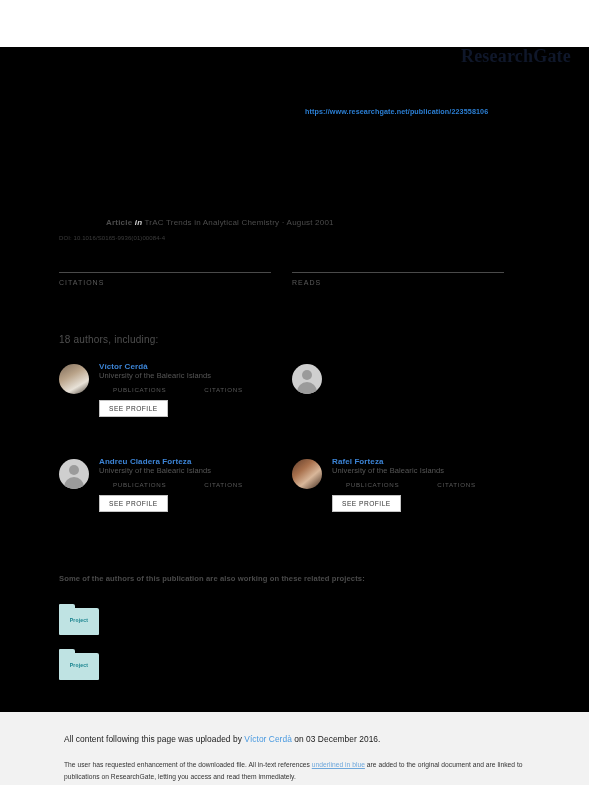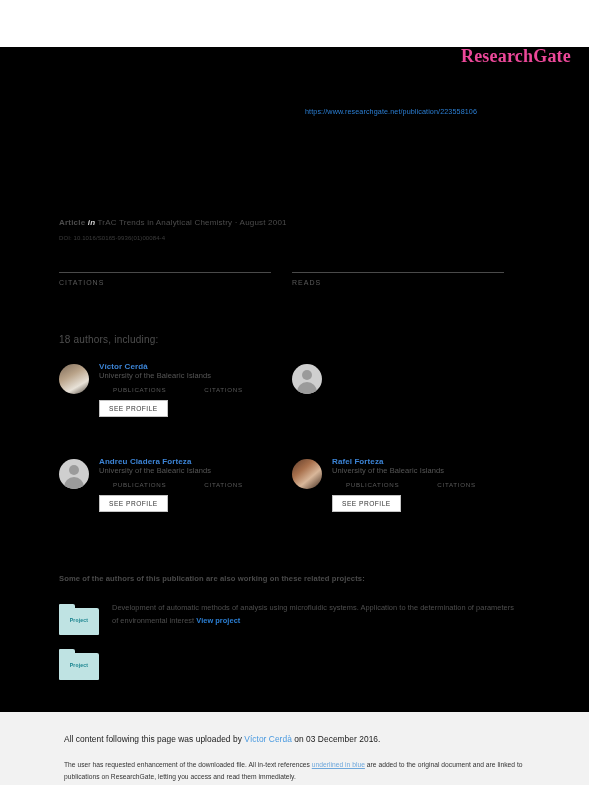--- a/index.html
+++ b/index.html
@@ -29,30 +29,30 @@
     background: #000000;
   }
 
   
   .rg-logo {
     position: absolute;
     right: 18px; top: 46px;
     font-family: "Liberation Serif", serif;
     font-size: 18px;
     font-weight: bold;
-    color: #ec4899;
+    color: #0f172a;
     letter-spacing: 0.2px;
     white-space: nowrap;
   }
 
   .rg-url {
     position: absolute;
     left: 305px; top: 107px;
     font-size: 7.2px;
-    font-weight: normal;
+    font-weight: bold;
     color: #2b7fd4;
     letter-spacing: 0.1px;
     white-space: nowrap;
   }
 
   
   .redacted-block {
     position: absolute;
     background: #000000;
   }
@@ -65,21 +65,21 @@
     color: #4c4c4c;
     white-space: nowrap;
     letter-spacing: 0.2px;
   }
   .article-meta .kw {
     font-weight: bold;
     font-style: italic;
     color: #cfcfcf;
     margin-top: 17px;
   }
-  .article-meta .lead { font-weight: bold; }
+  .article-meta .lead { font-weight: bold; margin-left: 47px; }
 
   .article-doi {
     position: absolute;
     left: 59px; top: 235px;
     font-size: 6px;
     color: #3d3d3d;
     white-space: nowrap;
     letter-spacing: 0.1px;
   }
 
@@ -355,24 +355,20 @@
 </div>
 
 <div class="projects-heading">Some of the authors of this publication are also working on these related projects:</div>
 
 <div class="project-row p0">
   <div class="folder-icon">
     <div class="tab"></div>
     <div class="body-f"></div>
     <div class="ftext">Project</div>
   </div>
-  <div class="project-text">
-    <span>Development of automatic methods of analysis using microfluidic systems. Application to the determination of parameters of environmental interest</span>
-    <span class="view">View project</span>
-  </div>
 </div>
 
 <div class="project-row p1">
   <div class="folder-icon">
     <div class="tab"></div>
     <div class="body-f"></div>
     <div class="ftext">Project</div>
   </div>
 </div>
 

